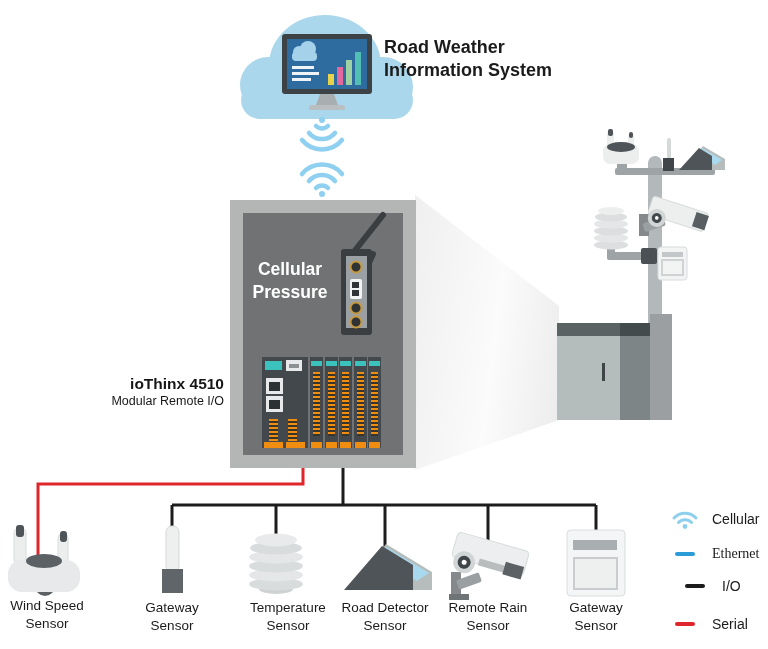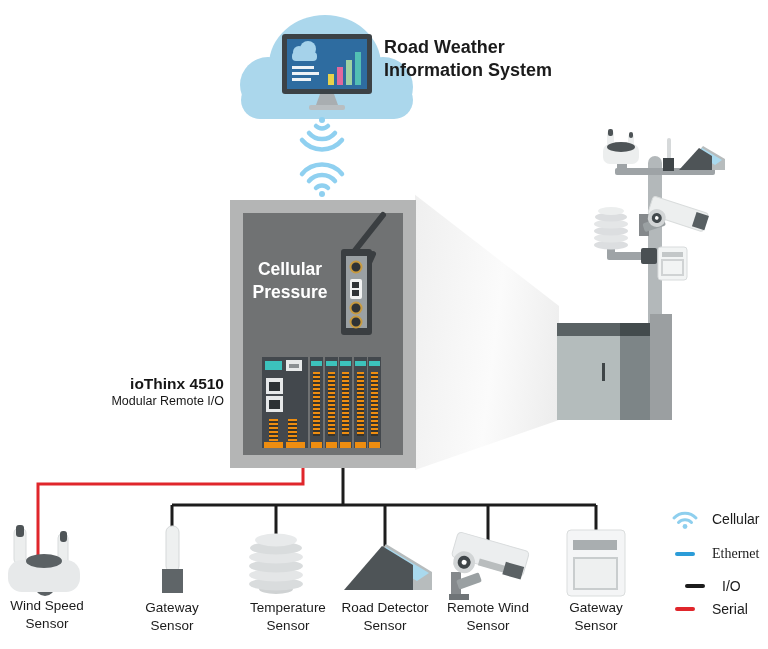--- a/index.html
+++ b/index.html
@@ -313,21 +313,21 @@
   </div>
   <div class="abs sensor-label" style="left:233px;top:599px;width:110px;">
     <div>Temperature</div>
     <div>Sensor</div>
   </div>
   <div class="abs sensor-label" style="left:330px;top:599px;width:110px;">
     <div>Road Detector</div>
     <div>Sensor</div>
   </div>
   <div class="abs sensor-label" style="left:433px;top:599px;width:110px;">
-    <div>Remote Wind</div>
+    <div>Remote Rain</div>
     <div>Sensor</div>
   </div>
   <div class="abs sensor-label" style="left:541px;top:599px;width:110px;">
     <div>Gateway</div>
     <div>Sensor</div>
   </div>
 
   <div class="abs" style="left:670px;top:506px;width:98px;height:130px;">
     <div class="legend-row" style="left:0;top:0;">
       <svg width="30" height="24" style="margin-right:12px;">
@@ -340,19 +340,19 @@
       <span class="legend-text">Cellular</span>
     </div>
     <div class="legend-row" style="left:0;top:35px;font-family:Liberation Serif, serif;">
       <span class="dash dash-eth" style="margin:0 17px 0 5px;"></span>
       <span class="legend-text">Ethernet</span>
     </div>
     <div class="legend-row" style="left:10px;top:67px;">
       <span class="dash dash-io" style="margin:0 17px 0 5px;"></span>
       <span class="legend-text">I/O</span>
     </div>
-    <div class="legend-row" style="left:0;top:90px;">
+    <div class="legend-row" style="left:0;top:105px;">
       <span class="dash dash-serial" style="margin:0 17px 0 5px;"></span>
       <span class="legend-text">Serial</span>
     </div>
   </div>
 
 </div>
 
 </body></html>

